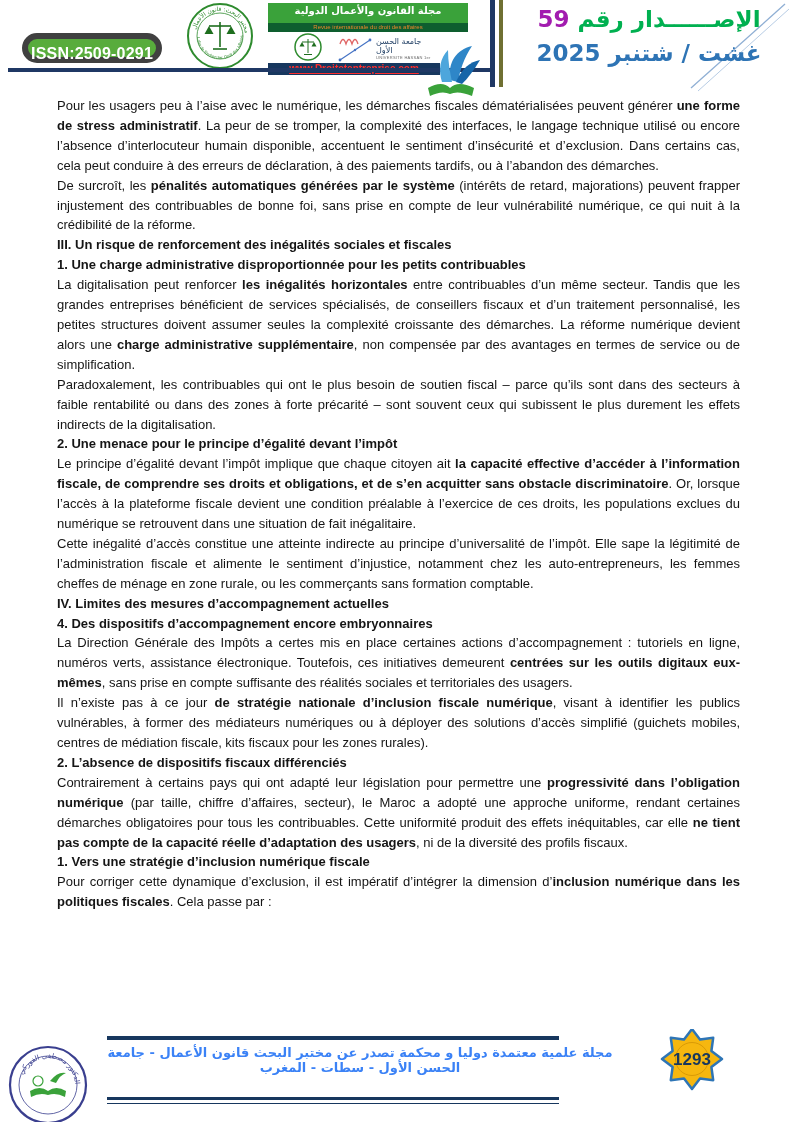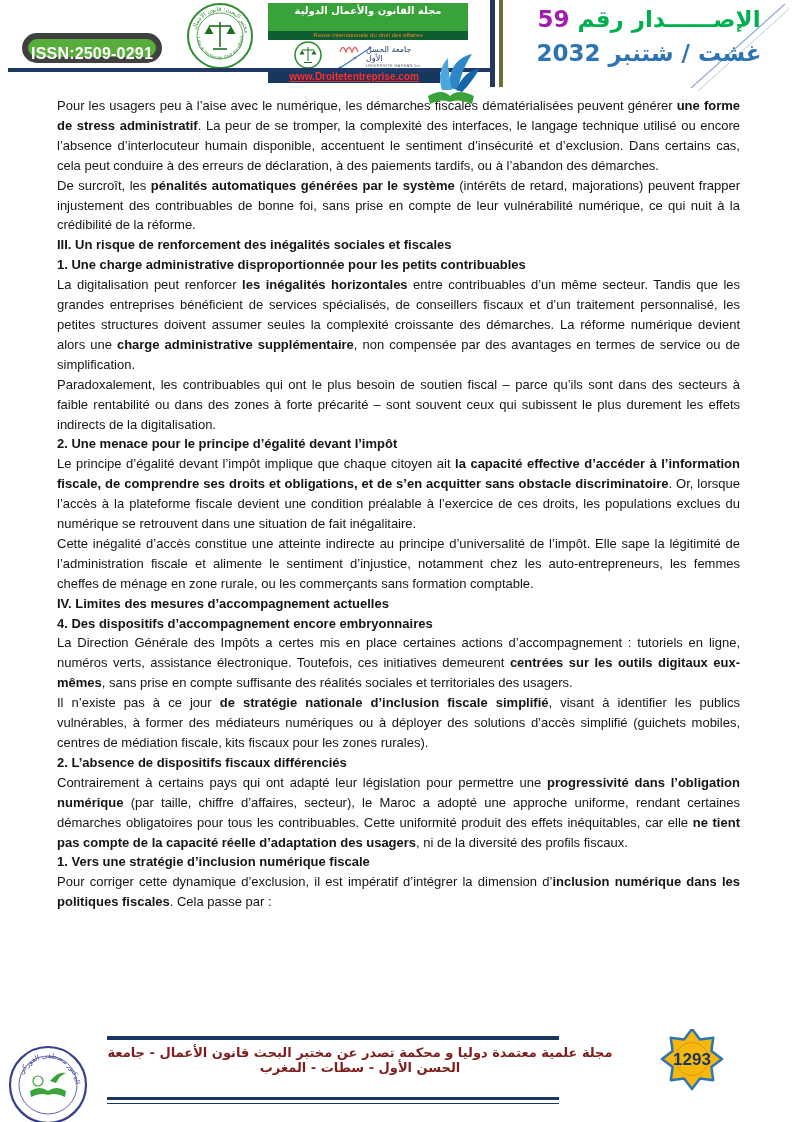--- a/index.html
+++ b/index.html
@@ -12,27 +12,27 @@
   .hdr{position:absolute;left:0;top:0;width:793px;height:92px;}
   .issn-pill{
     position:absolute;left:22px;top:33px;width:140px;height:30px;
     background:#58AC3C;border:6px solid #404040;border-radius:17px;
     color:#fff;font-weight:bold;font-size:16px;line-height:30px;text-align:center;
     box-sizing:border-box;letter-spacing:.2px;
   }
   .hdr-rule{position:absolute;left:8px;top:68px;width:483px;height:4px;background:#1F3864;}
   .lab-logo{position:absolute;left:186px;top:2px;}
   .journal-logo{position:absolute;left:268px;top:3px;width:200px;height:68px;}
-  .jl-banner{height:28px;background:#3AA23A;color:#fff;font-weight:bold;
+  .jl-banner{height:20px;background:#3AA23A;color:#fff;font-weight:bold;
     font-size:10px;line-height:16px;text-align:center;font-family:"DejaVu Sans",sans-serif;}
   .jl-sub{height:9px;background:#0E5E2F;color:#E8862A;font-size:6px;line-height:9px;text-align:center;}
   .jl-body{position:relative;height:31px;background:#fff;}
   .jl-mini{position:absolute;left:26px;top:1px;}
   .jl-chart{position:absolute;left:66px;top:0;}
-  .jl-univ{position:absolute;left:98px;top:5px;width:62px;text-align:left;}
+  .jl-univ{position:absolute;left:108px;top:5px;width:62px;text-align:left;}
   .jl-univ .ar{font-family:"DejaVu Sans",sans-serif;font-size:8px;color:#17375E;line-height:9px;}
   .jl-univ .fr{font-size:4px;color:#6a6a6a;letter-spacing:.3px;line-height:6px;}
   .jl-url{height:12px;width:172px;background:#17375E;color:#FF2D2D;
     font-size:10px;font-weight:bold;line-height:12px;text-align:center;text-decoration:underline;}
   .jl-swoosh{position:absolute;right:-12px;top:12px;z-index:2;}
   .vbar-navy{position:absolute;left:490px;top:0;width:5px;height:87px;background:#1F3864;}
   .vbar-olive{position:absolute;left:499px;top:0;width:4px;height:87px;background:#6F7032;}
   .hdr-right{position:absolute;left:505px;top:3px;width:288px;text-align:center;z-index:2;
     font-family:"DejaVu Sans",sans-serif;}
   .issue-line{font-size:23px;font-weight:bold;color:#00B050;line-height:32px;}
@@ -44,21 +44,21 @@
     position:absolute;left:57px;top:96px;width:683px;
     font-size:13px;line-height:19.9px;color:#151515;
     text-align:justify;
   }
   .article p{margin:0;}
   .article p.hd{font-weight:bold;}
   .article b{font-weight:bold;}
   
   .ftr-rule-top{position:absolute;left:107px;top:1036px;width:452px;height:3.5px;background:#17375E;}
   .ftr-line1{position:absolute;left:92px;top:1045px;width:536px;text-align:center;
-    font-family:"DejaVu Sans",sans-serif;font-size:13px;font-weight:bold;color:#7f1d1d;}
+    font-family:"DejaVu Sans",sans-serif;font-size:13px;font-weight:bold;color:#3b82f6;}
   .ftr-line2{position:absolute;left:92px;top:1077px;width:536px;text-align:center;
     font-family:"DejaVu Sans",sans-serif;font-size:12.5px;font-weight:bold;color:#17375E;}
   .ftr-rule-bot{position:absolute;left:107px;top:1097px;width:452px;height:3px;
     border-top:3px solid #17375E;border-bottom:1.5px solid #17375E;box-sizing:content-box;}
   .stamp{position:absolute;left:8px;top:1045px;}
   .page-badge{position:absolute;left:660px;top:1029px;}
 </style>
 </head>
 <body>
 
@@ -132,38 +132,38 @@
     <svg class="diag" width="108" height="92" viewBox="0 0 108 92">
       <line x1="6" y1="88" x2="100" y2="4" stroke="#8FAFD4" stroke-width="1.3"></line>
       <line x1="13" y1="91" x2="104" y2="9" stroke="#B7CCE4" stroke-width="1"></line>
     </svg>
 
     <div class="hdr-right" dir="rtl">
       <div class="issue-line">
         <span>الإصــــــدار رقم</span>
         <span class="num">59</span>
       </div>
-      <div class="date-line">غشت / شتنبر 2032</div>
+      <div class="date-line">غشت / شتنبر 2025</div>
     </div>
   </div>
 
   <div class="article">
       <p><span>Pour les usagers peu à l’aise avec le numérique, les démarches fiscales dématérialisées peuvent générer </span><b>une forme de stress administratif</b><span>. La peur de se tromper, la complexité des interfaces, le langage technique utilisé ou encore l’absence d’interlocuteur humain disponible, accentuent le sentiment d’insécurité et d’exclusion. Dans certains cas, cela peut conduire à des erreurs de déclaration, à des paiements tardifs, ou à l’abandon des démarches.</span></p>
       <p><span>De surcroît, les </span><b>pénalités automatiques générées par le système</b><span> (intérêts de retard, majorations) peuvent frapper injustement des contribuables de bonne foi, sans prise en compte de leur vulnérabilité numérique, ce qui nuit à la crédibilité de la réforme.</span></p>
       <p class="hd"><b>III. Un risque de renforcement des inégalités sociales et fiscales</b></p>
       <p class="hd"><b>1. Une charge administrative disproportionnée pour les petits contribuables</b></p>
       <p><span>La digitalisation peut renforcer </span><b>les inégalités horizontales</b><span> entre contribuables d’un même secteur. Tandis que les grandes entreprises bénéficient de services spécialisés, de conseillers fiscaux et d’un traitement personnalisé, les petites structures doivent assumer seules la complexité croissante des démarches. La réforme numérique devient alors une </span><b>charge administrative supplémentaire</b><span>, non compensée par des avantages en termes de service ou de simplification.</span></p>
       <p><span>Paradoxalement, les contribuables qui ont le plus besoin de soutien fiscal – parce qu’ils sont dans des secteurs à faible rentabilité ou dans des zones à forte précarité – sont souvent ceux qui subissent le plus durement les effets indirects de la digitalisation.</span></p>
       <p class="hd"><b>2. Une menace pour le principe d’égalité devant l’impôt</b></p>
       <p><span>Le principe d’égalité devant l’impôt implique que chaque citoyen ait </span><b>la capacité effective d’accéder à l’information fiscale, de comprendre ses droits et obligations, et de s’en acquitter sans obstacle discriminatoire</b><span>. Or, lorsque l’accès à la plateforme fiscale devient une condition préalable à l’exercice de ces droits, les populations exclues du numérique se retrouvent dans une situation de fait inégalitaire.</span></p>
       <p><span>Cette inégalité d’accès constitue une atteinte indirecte au principe d’universalité de l’impôt. Elle sape la légitimité de l’administration fiscale et alimente le sentiment d’injustice, notamment chez les auto-entrepreneurs, les femmes cheffes de ménage en zone rurale, ou les commerçants sans formation comptable.</span></p>
       <p class="hd"><b>IV. Limites des mesures d’accompagnement actuelles</b></p>
       <p class="hd"><b>4. Des dispositifs d’accompagnement encore embryonnaires</b></p>
       <p><span>La Direction Générale des Impôts a certes mis en place certaines actions d’accompagnement : tutoriels en ligne, numéros verts, assistance électronique. Toutefois, ces initiatives demeurent </span><b>centrées sur les outils digitaux eux-mêmes</b><span>, sans prise en compte suffisante des réalités sociales et territoriales des usagers.</span></p>
-      <p><span>Il n’existe pas à ce jour </span><b>de stratégie nationale d’inclusion fiscale simplifié</b><span>, visant à identifier les publics vulnérables, à former des médiateurs numériques ou à déployer des solutions d’accès simplifié (guichets mobiles, centres de médiation fiscale, kits fiscaux pour les zones rurales).</span></p>
+      <p><span>Il n’existe pas à ce jour </span><b>de stratégie nationale d’inclusion fiscale numérique</b><span>, visant à identifier les publics vulnérables, à former des médiateurs numériques ou à déployer des solutions d’accès simplifié (guichets mobiles, centres de médiation fiscale, kits fiscaux pour les zones rurales).</span></p>
       <p class="hd"><b>2. L’absence de dispositifs fiscaux différenciés</b></p>
       <p><span>Contrairement à certains pays qui ont adapté leur législation pour permettre une </span><b>progressivité dans l’obligation numérique</b><span> (par taille, chiffre d’affaires, secteur), le Maroc a adopté une approche uniforme, rendant certaines démarches obligatoires pour tous les contribuables. Cette uniformité produit des effets inéquitables, car elle </span><b>ne tient pas compte de la capacité réelle d’adaptation des usagers</b><span>, ni de la diversité des profils fiscaux.</span></p>
       <p class="hd"><b>1. Vers une stratégie d’inclusion numérique fiscale</b></p>
       <p><span>Pour corriger cette dynamique d’exclusion, il est impératif d’intégrer la dimension d’</span><b>inclusion numérique dans les politiques fiscales</b><span>. Cela passe par :</span></p>
     </div>
 
   <div class="ftr-rule-top"></div>
   <div class="ftr-line1" dir="rtl">مجلة علمية معتمدة  دوليا و محكمة تصدر عن مختبر البحث قانون الأعمال - جامعة الحسن الأول - سطات - المغرب</div>
   <div class="ftr-rule-bot"></div>
 

